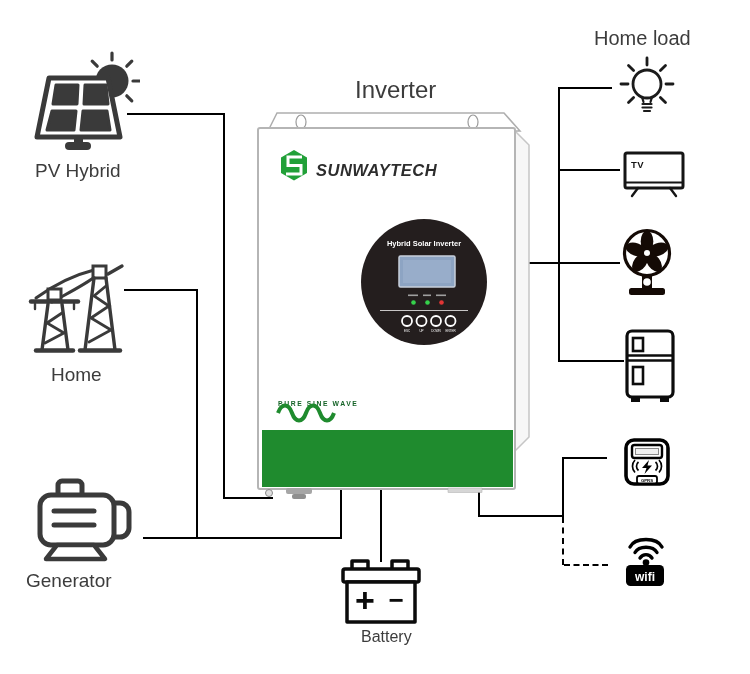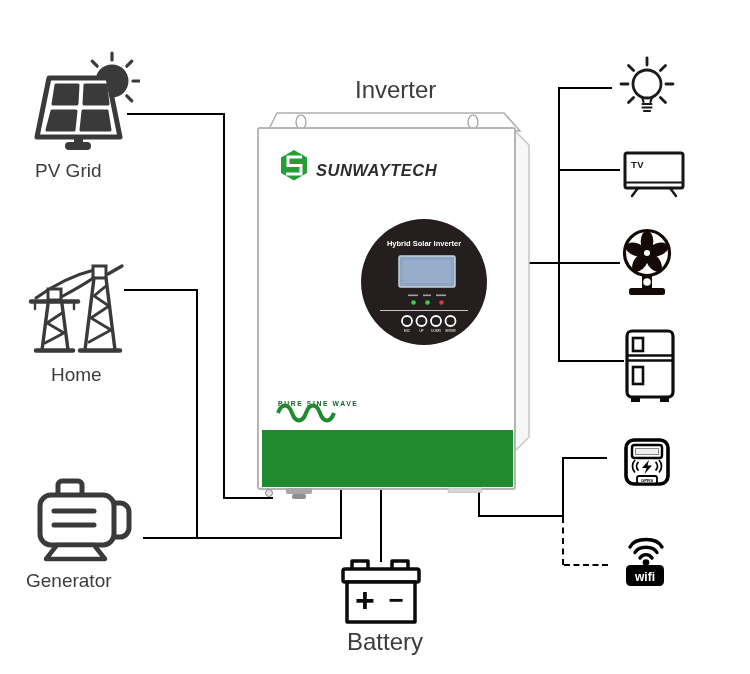--- a/index.html
+++ b/index.html
@@ -242,18 +242,19 @@
       <path d="M12,17 C17,7 39,7 44,17"></path>
       <path d="M17,22.5 C21,15.5 35,15.5 39,22.5"></path>
       <path d="M22,28 C25,23.5 31,23.5 34,28"></path>
     </g>
     <circle cx="28" cy="32.5" r="3.3" fill="#000000"></circle>
     <rect x="8" y="35" width="38" height="21" rx="4.5" fill="#000000"></rect>
     <text x="27" y="50.5" font-size="12" font-weight="bold" fill="#ffffff" text-anchor="middle">wifi</text>
   </svg>
 
   <div class="label" style="left:355px;top:76px;font-size:24px">Inverter</div>
-  <div class="label" style="left:35px;top:160px">PV Grid</div>
+  <div class="label" style="left:594px;top:27px;font-size:20px">Home load</div>
+  <div class="label" style="left:35px;top:160px">PV Hybrid</div>
   <div class="label" style="left:51px;top:364px">Home</div>
   <div class="label" style="left:26px;top:570px">Generator</div>
-  <div class="label" style="left:347px;top:628px;font-size:24px">Battery</div>
+  <div class="label" style="left:361px;top:628px;font-size:16px">Battery</div>
 
 </div>
 
 </body></html>

